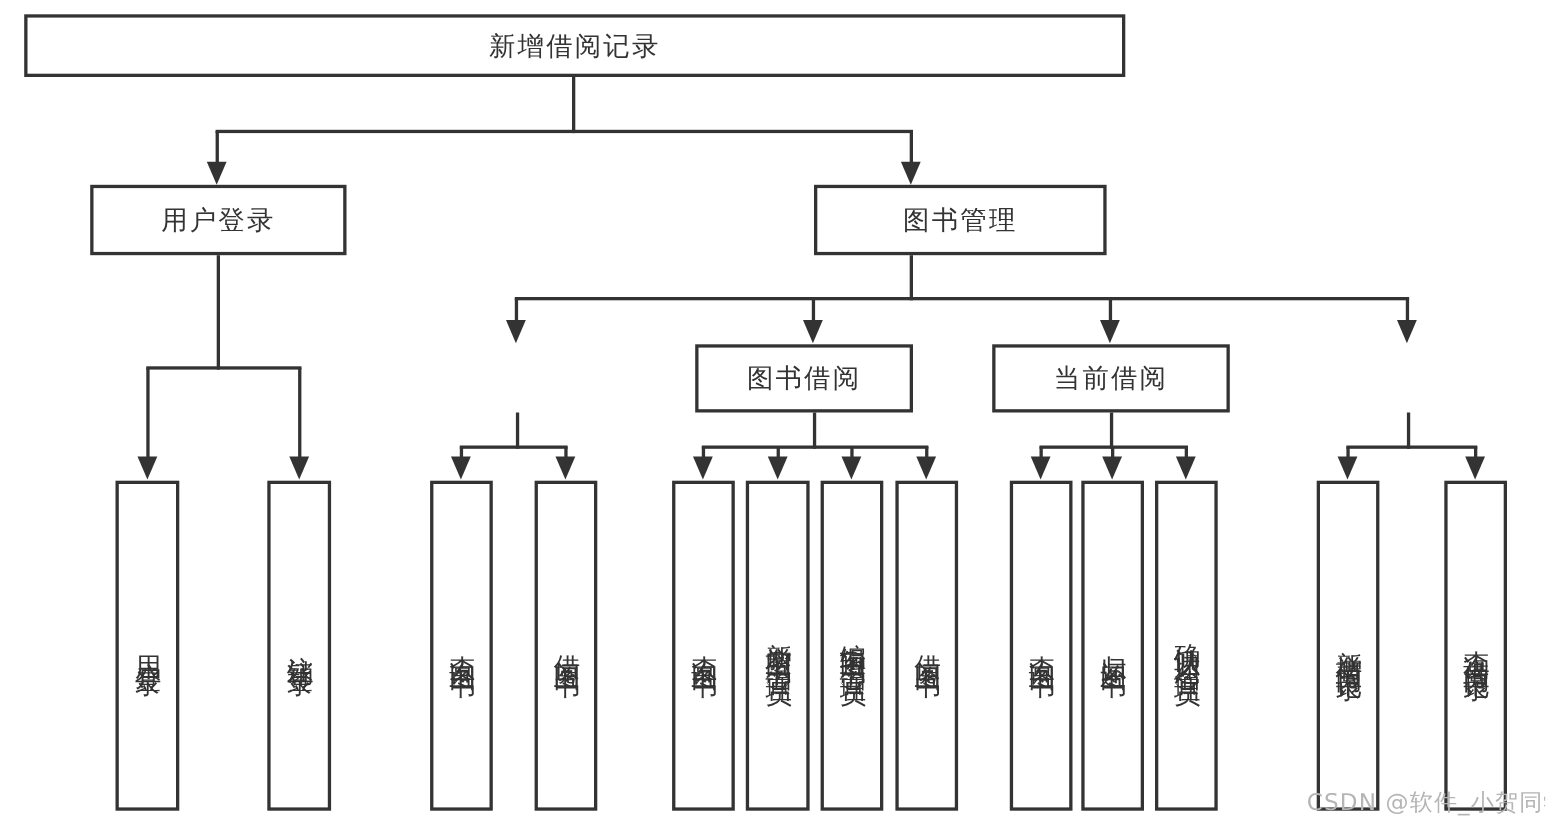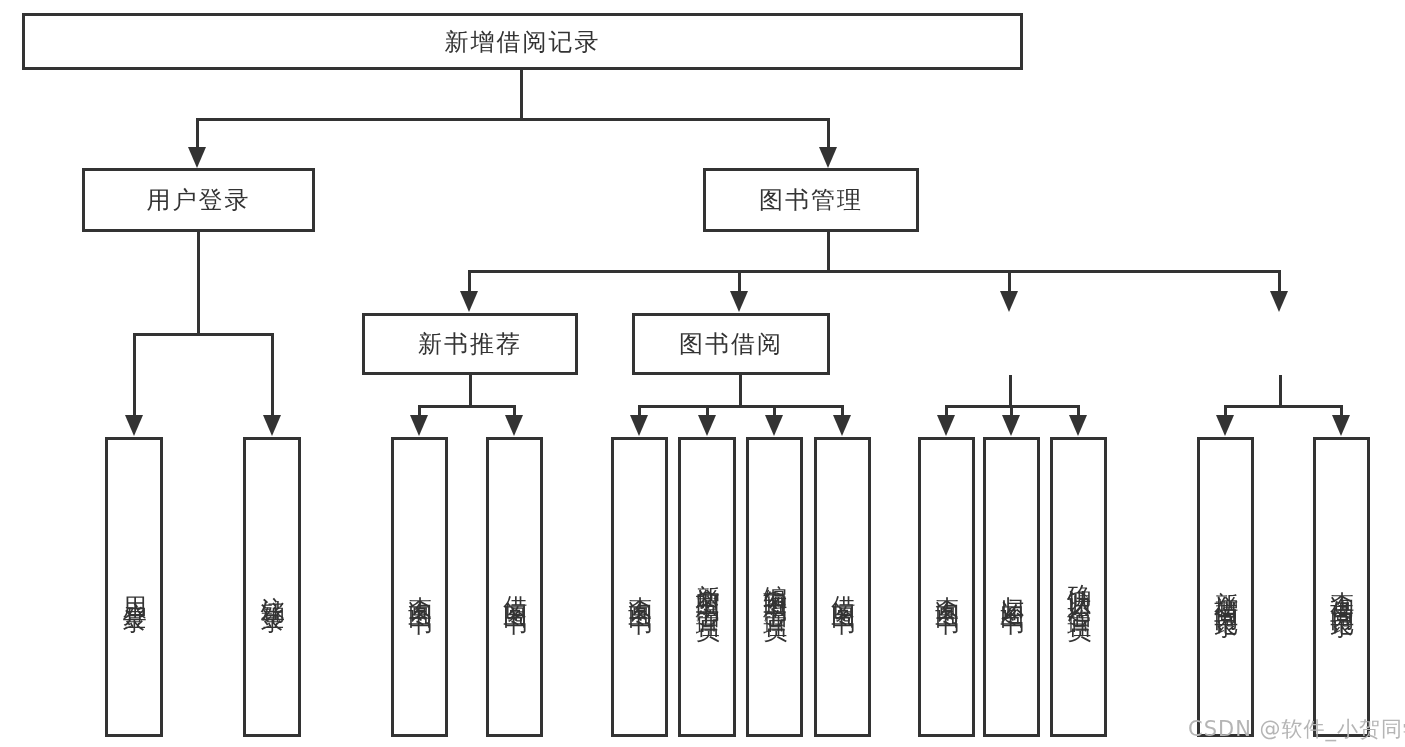--- a/index.html
+++ b/index.html
@@ -37,29 +37,29 @@
 
 <div id="canvas">
 
   <div class="bx" style="left:22px;top:13px;width:1001px;height:57px;">
     <span>新增借阅记录</span>
   </div>
 
   <div class="bx" style="left:82px;top:168px;width:233px;height:64px;">
     <span>用户登录</span>
   </div>
-  <div class="bx" style="left:703px;top:168px;width:216px;height:64px;">
+  <div class="bx" style="left:740px;top:168px;width:266px;height:64px;">
     <span>图书管理</span>
   </div>
 
-  <div class="bx" style="left:362px;top:313px;width:216px;height:62px;">
-    <span>新书推荐</span>
-  </div>
   <div class="bx" style="left:632px;top:313px;width:198px;height:62px;">
     <span>图书借阅</span>
+  </div>
+  <div class="bx" style="left:902px;top:313px;width:216px;height:62px;">
+    <span>当前借阅</span>
   </div>
 
   <div class="bx leaf" style="left:105px;top:437px;width:58px;height:300px;">
     <span class="vtxt">用户登录</span>
   </div>
   <div class="bx leaf" style="left:243px;top:437px;width:58px;height:300px;">
     <span class="vtxt">注销登录</span>
   </div>
 
   <div class="bx leaf" style="left:391px;top:437px;width:57px;height:300px;">

